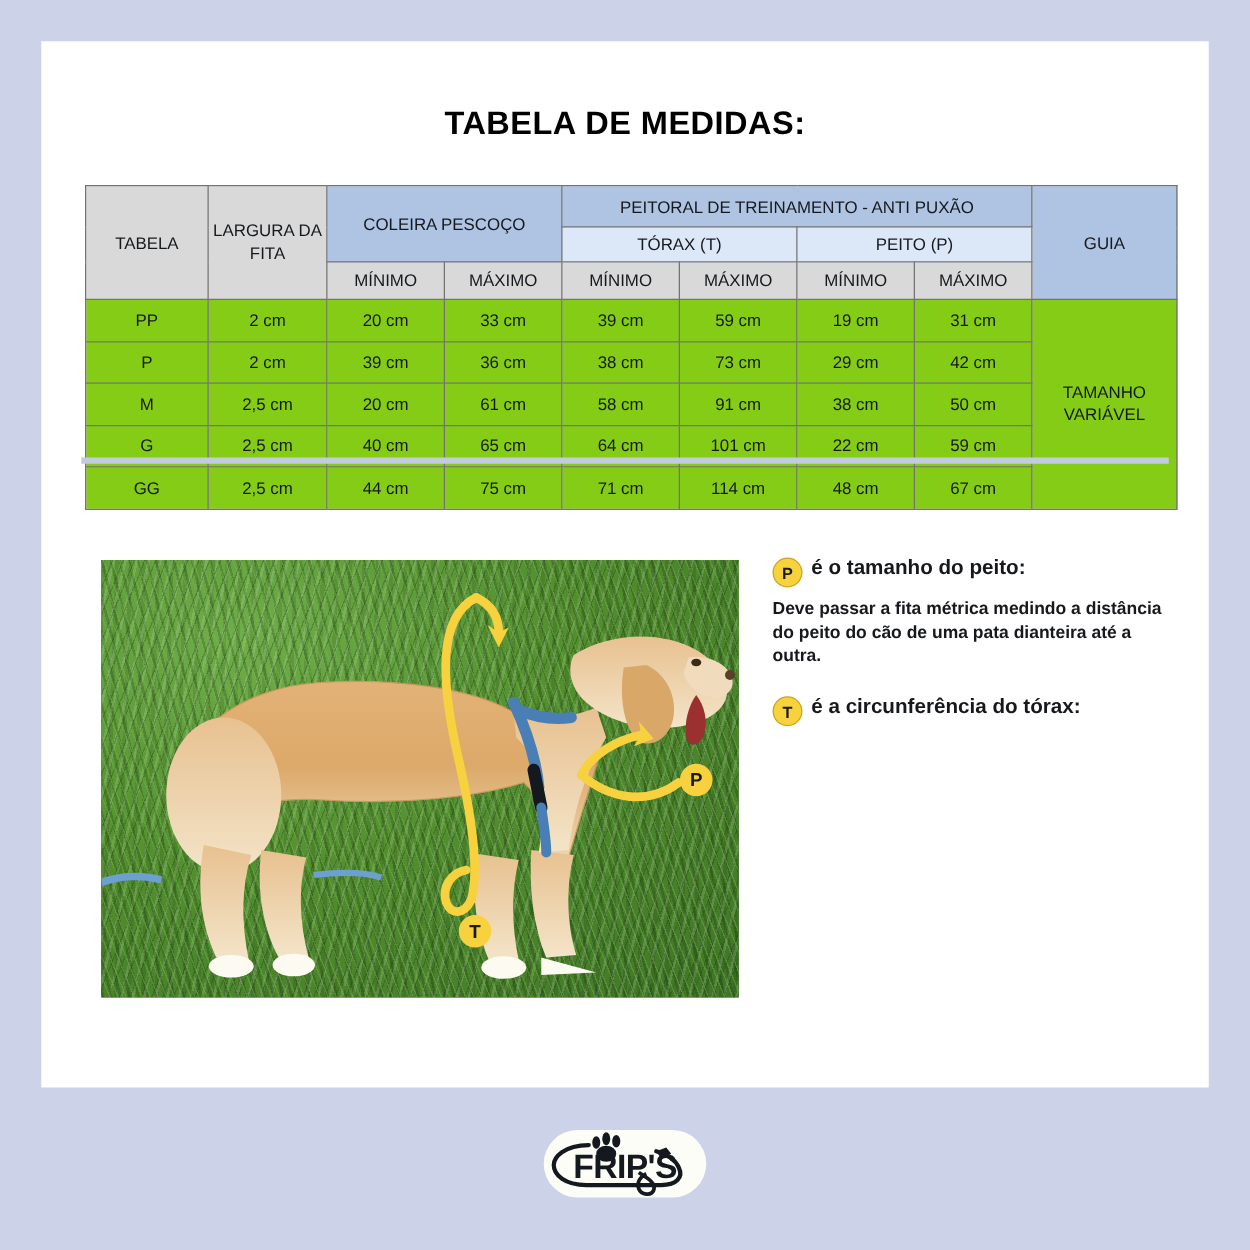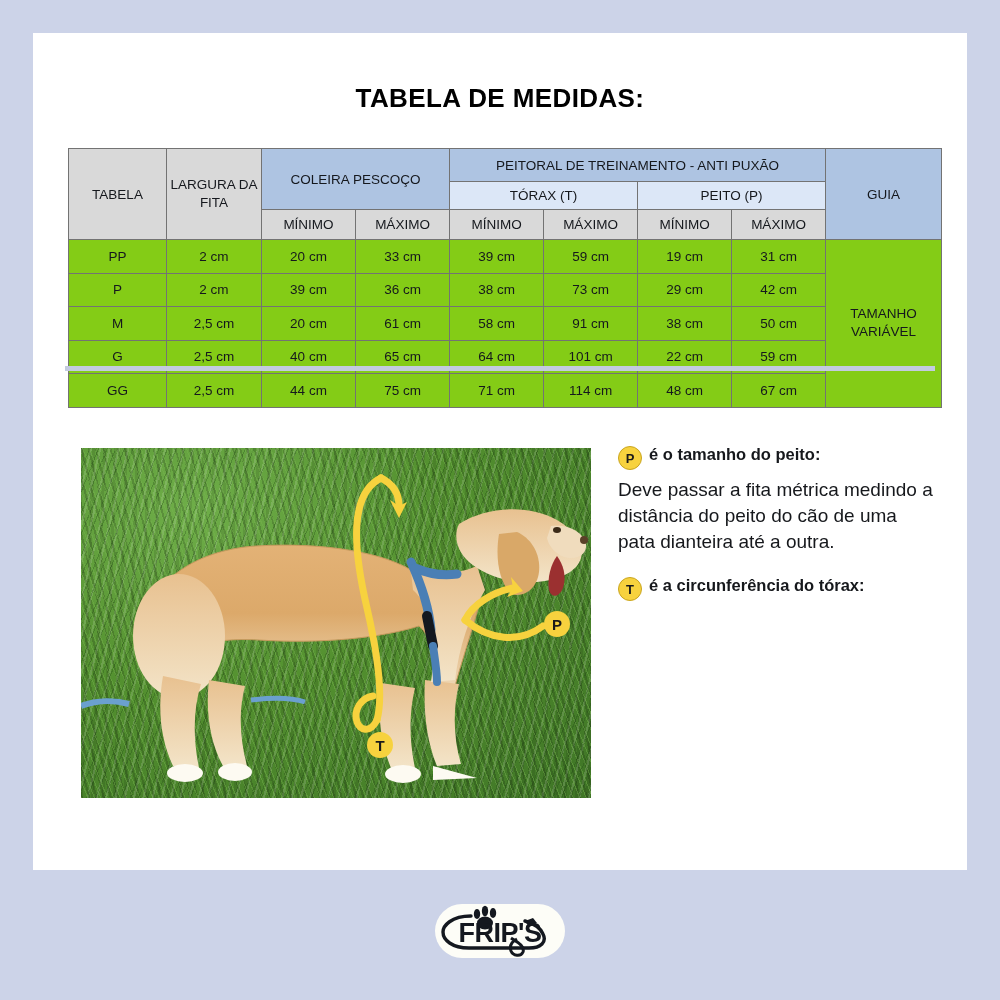--- a/index.html
+++ b/index.html
@@ -116,21 +116,21 @@
   }
   .leg-badge{
     flex:none;
     width:22px;height:22px;border-radius:50%;
     background:#f7d23e;border:1px solid #c9a51f;
     font-size:13px;font-weight:700;color:#1a1a1a;
     display:flex;align-items:center;justify-content:center;
     line-height:1;margin-top:1px;
   }
   .leg-body{
-    font-size:19px;line-height:1.36;font-weight:400;
+    font-size:14px;line-height:1.36;font-weight:700;
   }
 
   
   .logo{
     position:absolute;left:433px;top:900px;
     width:134px;height:62px;
   }
 </style>
 </head>
 <body>

